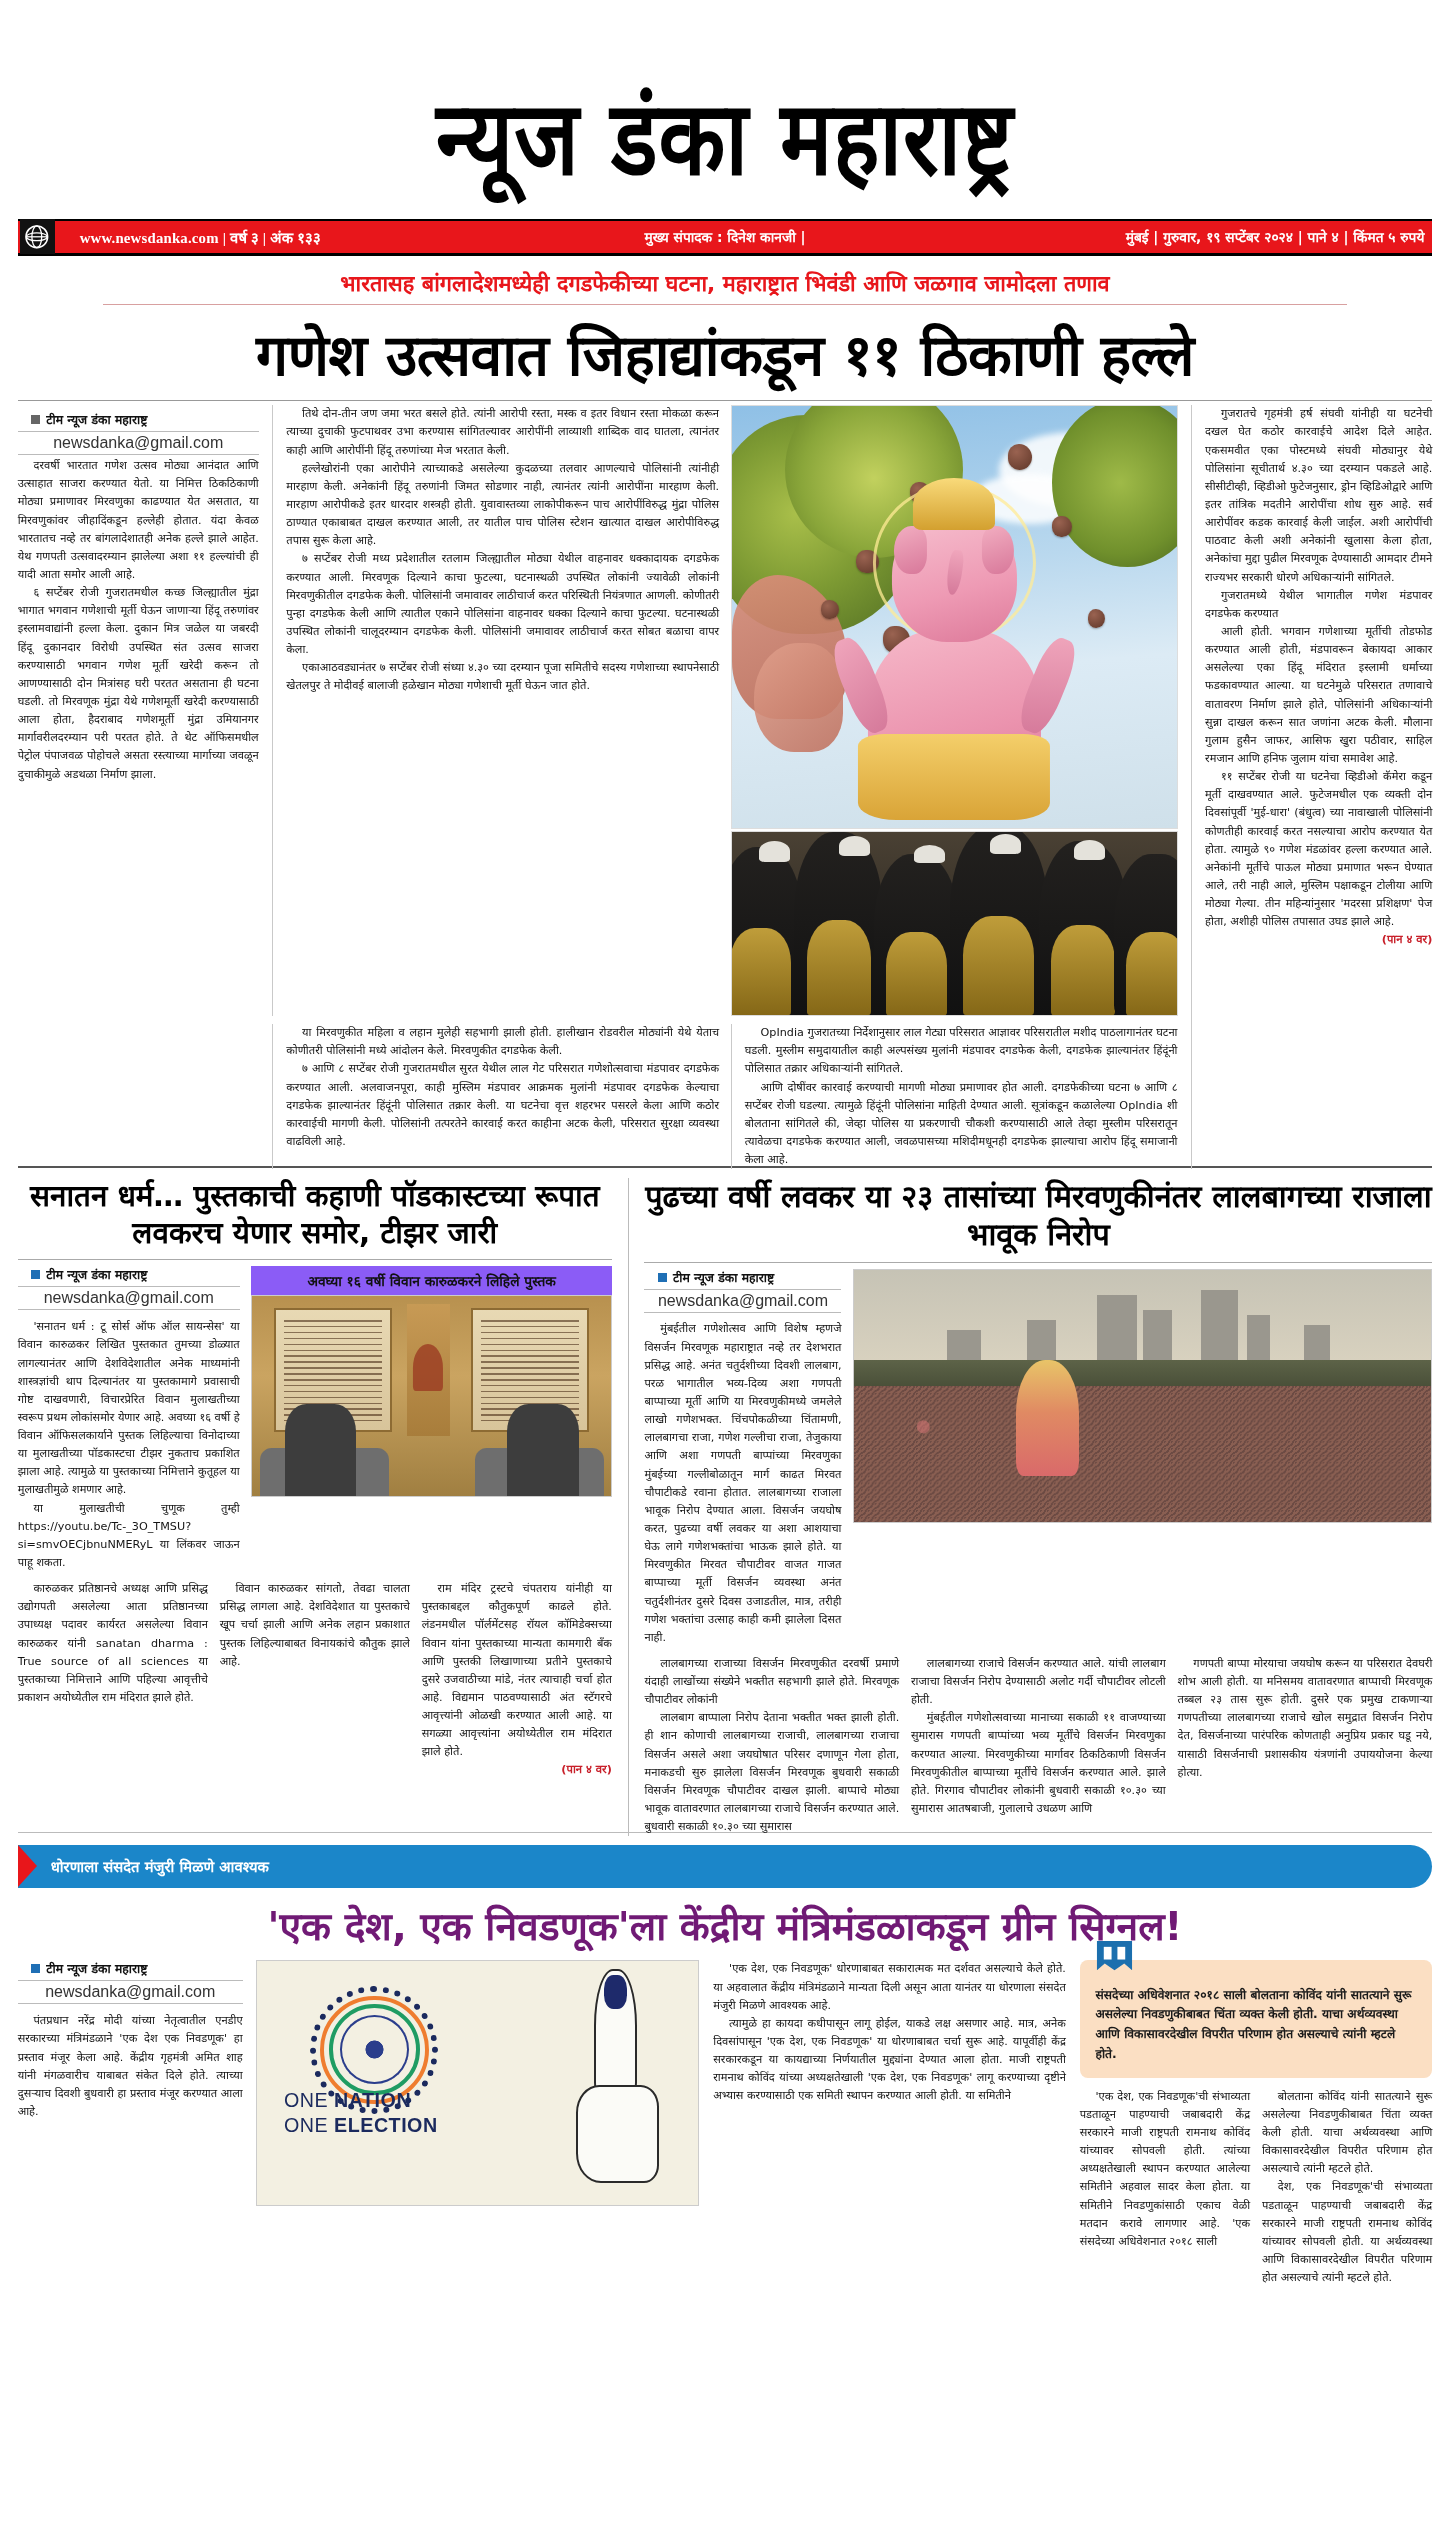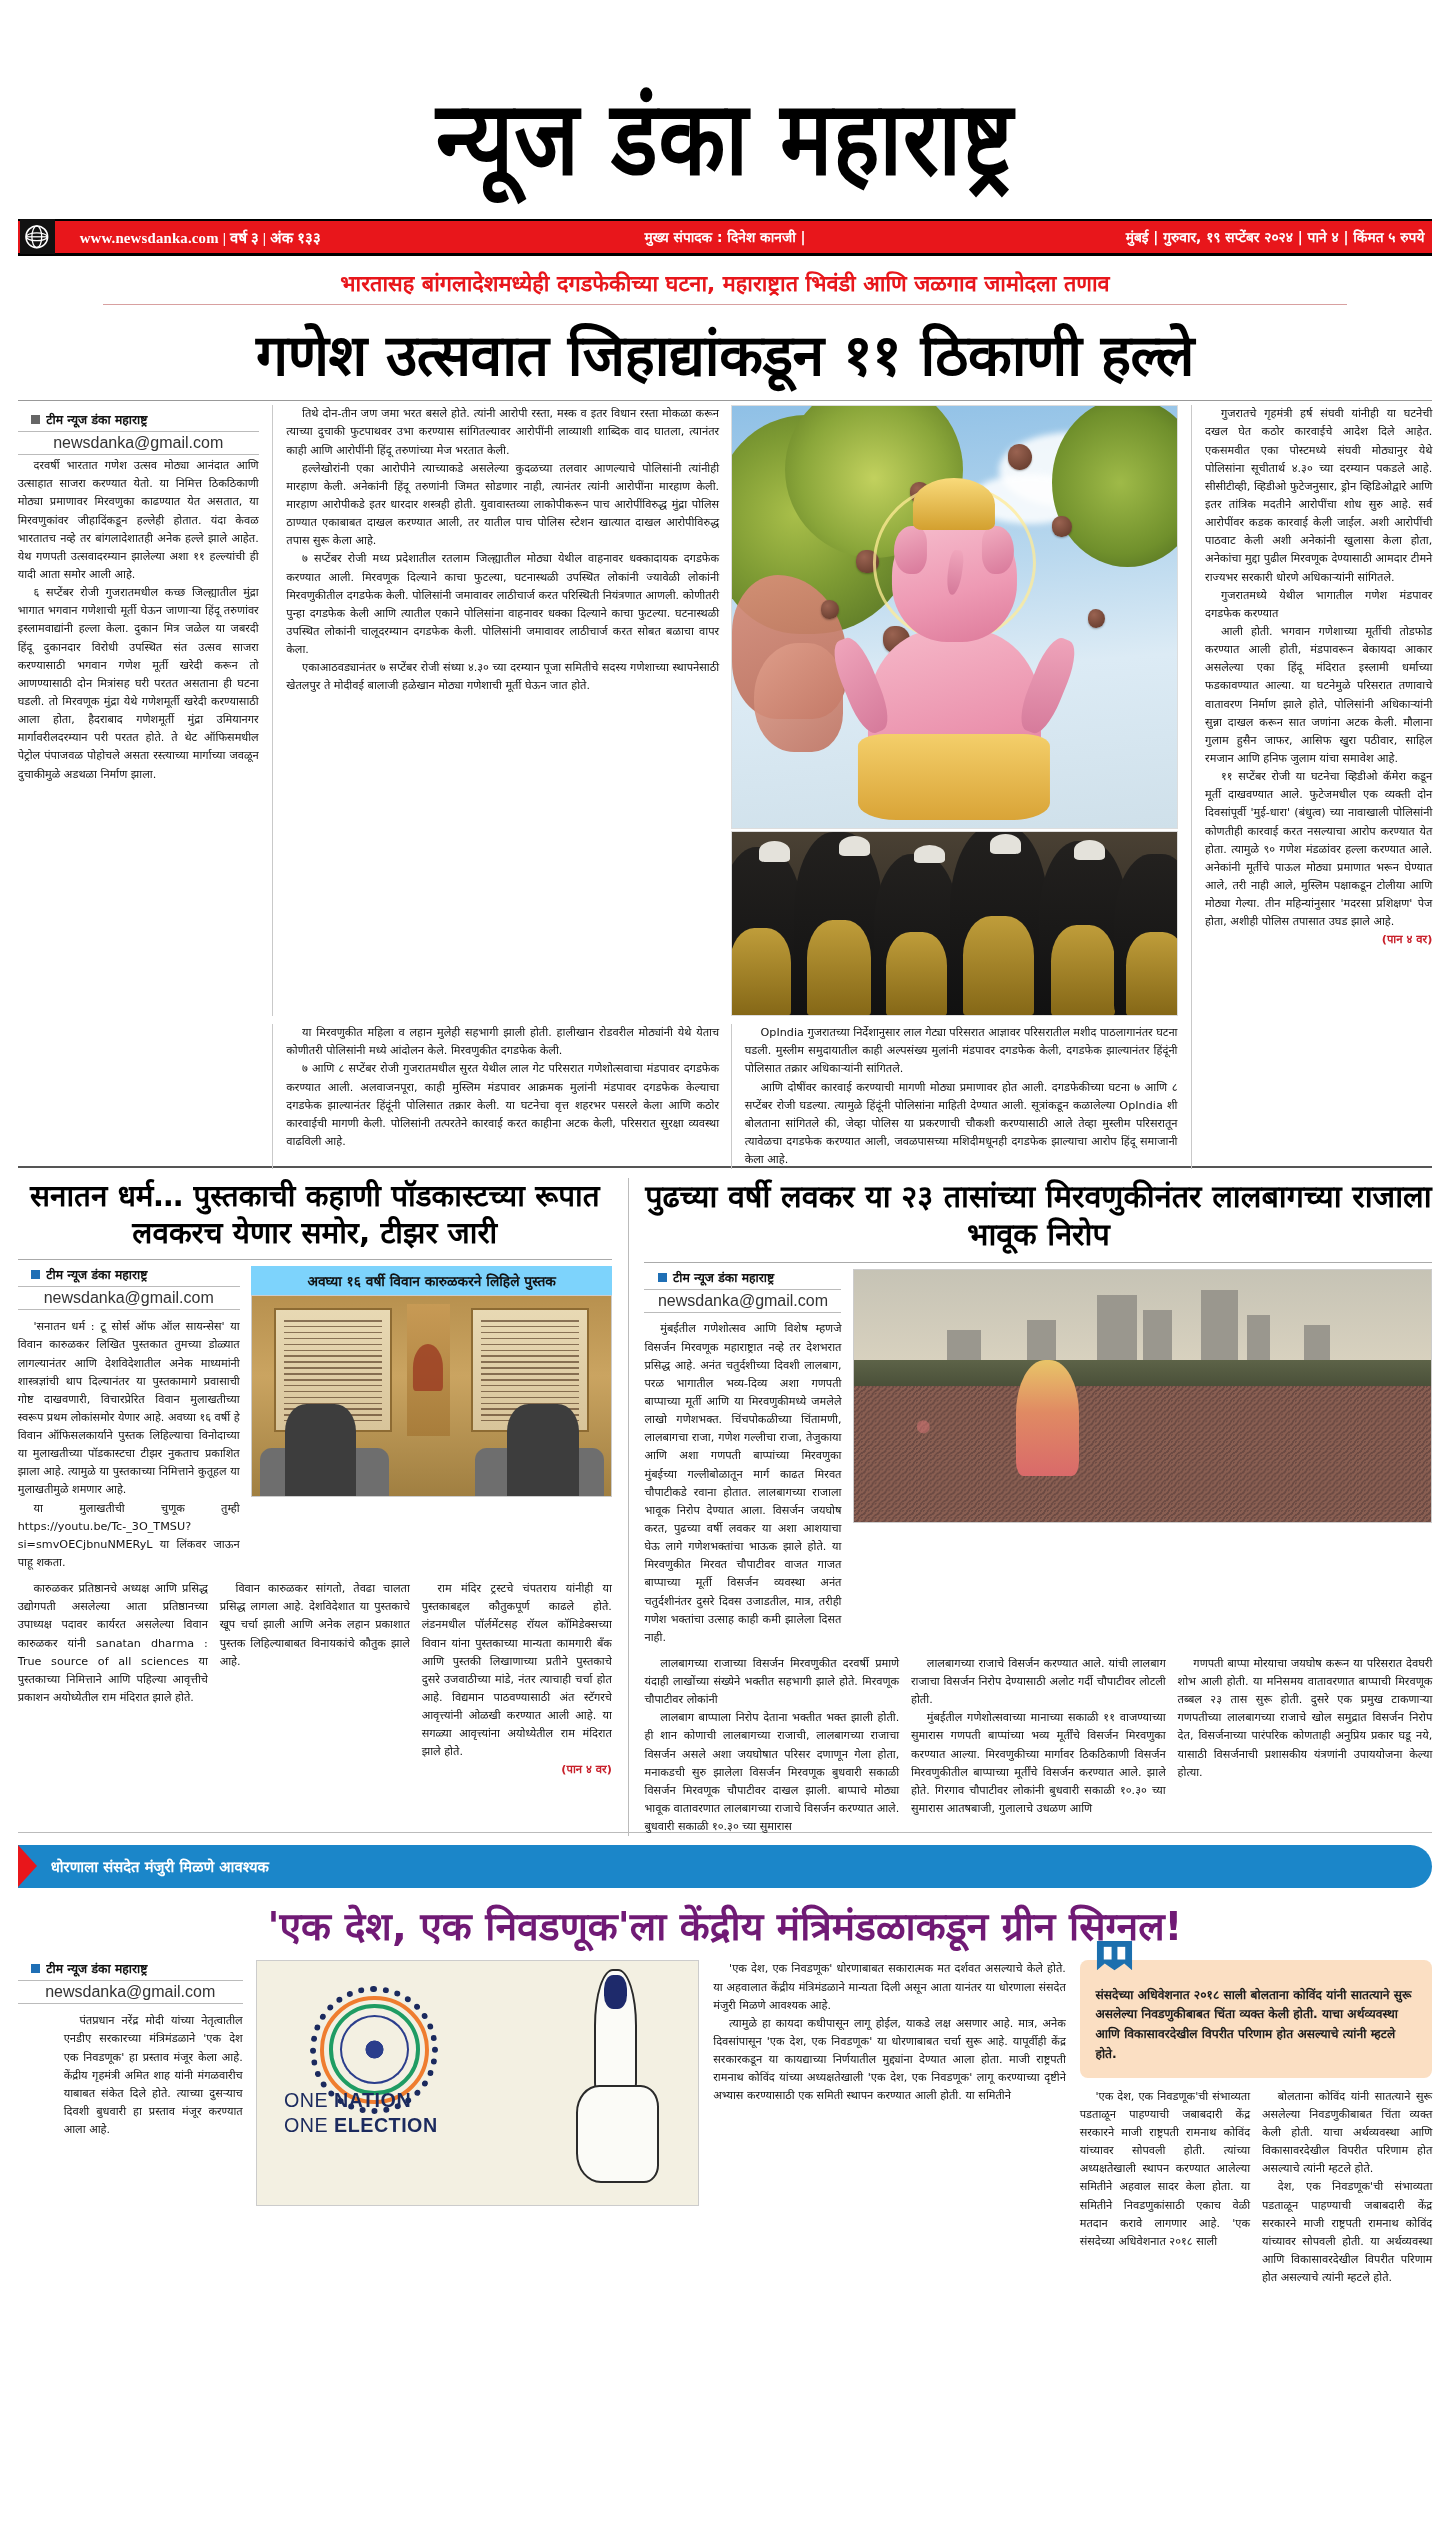--- a/index.html
+++ b/index.html
@@ -160,21 +160,21 @@
   .mid-right { padding-left:15.8px; }
 
   .sub-headline {
     font-family:"DejaVu Sans", sans-serif; font-weight:bold;
     font-size:29.6px; line-height:1.24; text-align:center; color:#000; padding-bottom:7.9px;
   }
   .sub-headline.right { font-size:30.5px; }
   .hl-rule { border-bottom:1px solid #aaa; margin-bottom:5.9px; }
 
   .photo-cap {
-    background:#7dd3fc; color:#111; font-family:"DejaVu Sans", sans-serif;
+    background:#8b5cf6; color:#111; font-family:"DejaVu Sans", sans-serif;
     font-weight:bold; font-size:13.8px; padding:4.9px 7.9px; text-align:center;
   }
   .podcast-photo { width:100%; height:202px; position:relative; overflow:hidden;
     border:1px solid #ccc; background:#8a7a62;}
   .manu-bg { position:absolute; inset:0;
     background:linear-gradient(180deg,#b8914f 0%,#caa461 40%,#a07f41 100%); }
   .manu-page { position:absolute; top:6%; width:33%; height:62%;
     background:linear-gradient(180deg,#e8d9b4,#d8c49a); border:2px solid #8d6b33; }
   .manu-lines { position:absolute; inset:8% 7%; background:repeating-linear-gradient(
       180deg, rgba(60,30,10,.55) 0px, rgba(60,30,10,.55) 1.5px, transparent 1.5px, transparent 5.9px); }
@@ -484,21 +484,21 @@
   <div class="bottom-headline">'एक देश, एक निवडणूक'ला केंद्रीय मंत्रिमंडळाकडून ग्रीन सिग्नल!</div>
 
   <div class="bottom-grid">
 
     <div>
       <div class="byline-row">
         <span class="byline-sq"></span>
         <span class="byline-name">टीम न्यूज डंका महाराष्ट्र</span>
       </div>
       <div class="byline-mail">newsdanka@gmail.com</div>
-      <div class="col-text" style="margin-top:7.9px;margin-left:46px;">
+      <div class="col-text" style="margin-top:7.9px;">
         <p>पंतप्रधान नरेंद्र मोदी यांच्या नेतृत्वातील एनडीए सरकारच्या मंत्रिमंडळाने 'एक देश एक निवडणूक' हा प्रस्ताव मंजूर केला आहे. केंद्रीय गृहमंत्री अमित शाह यांनी मंगळवारीच याबाबत संकेत दिले होते. त्याच्या दुसऱ्याच दिवशी बुधवारी हा प्रस्ताव मंजूर करण्यात आला आहे.</p>
       </div>
     </div>
 
     <div>
       <div class="one-nation-img">
         <div class="chakra">
           <div class="chakra-ring"></div>
           <div class="chakra-ring2"></div>
           <div class="chakra-ring3"></div>

